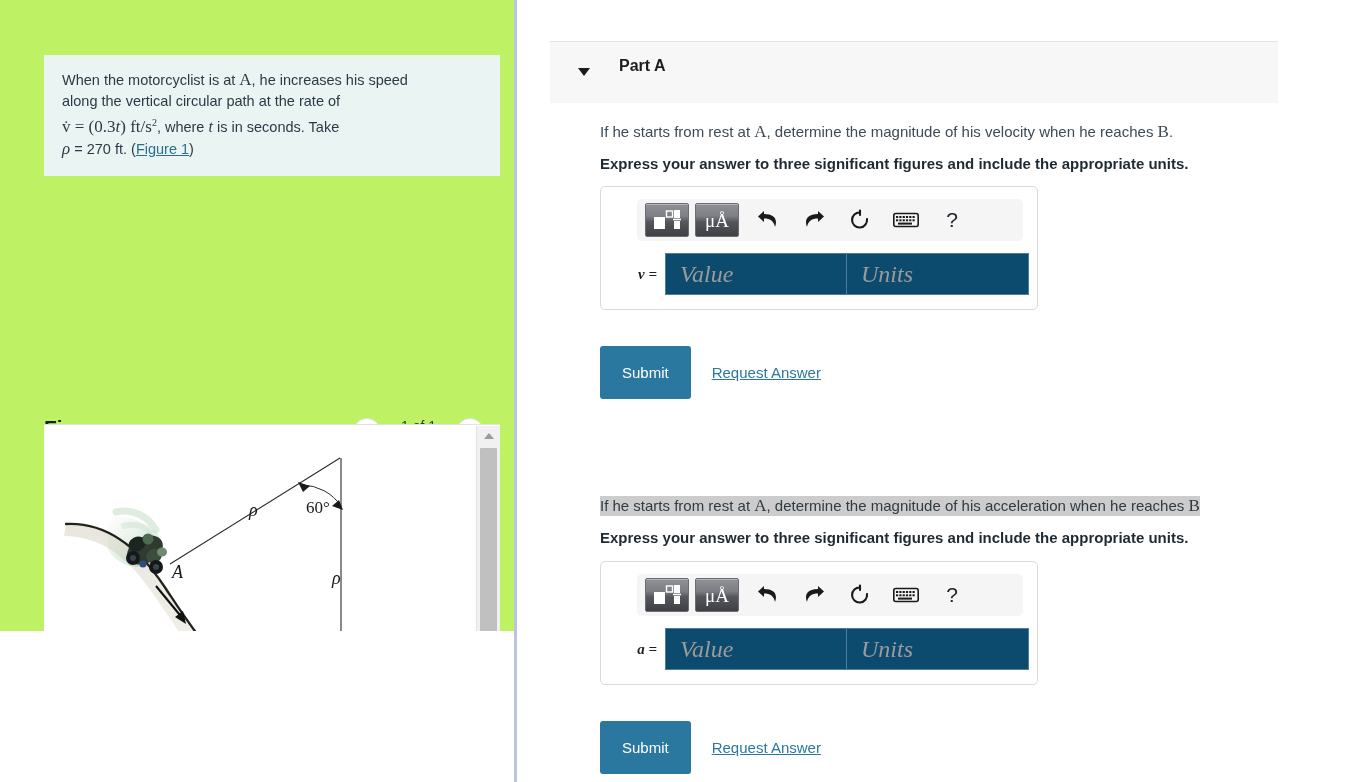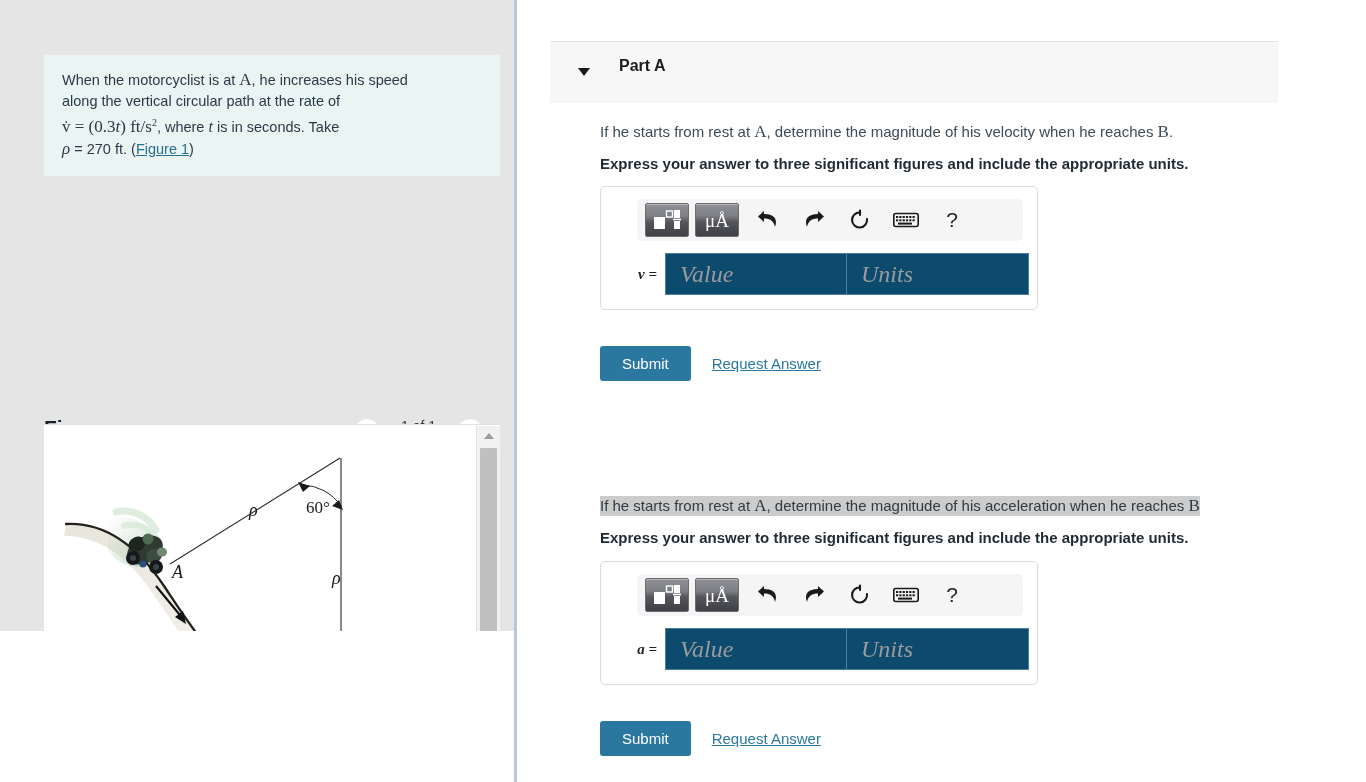--- a/index.html
+++ b/index.html
@@ -17,21 +17,21 @@
     width: 1366px;
     height: 782px;
     background: #ffffff;
   }
 
   
   #left-pane {
     position: absolute;
     left: 0; top: 0;
     width: 516px; height: 631px;
-    background: #e5e5e5;
+    background: #bef264;
     overflow: hidden;
   }
   #pane-divider {
     position: absolute;
     left: 514px; top: 0;
     width: 3px; height: 782px;
     background: #b9c6dd;
   }
 
   .problem-statement {
@@ -288,21 +288,21 @@
   .eq-units { width: 182px; border-left: none; }
 
   .submit-row { position: absolute; left: 0; display: flex; align-items: center; }
   .submit-btn {
     background: #2a78a0;
     color: #ffffff;
     border: none;
     border-radius: 3px;
     font-size: 15px;
     font-family: "Liberation Sans", sans-serif;
-    padding: 9px 22px;
+    padding: 18px 22px;
     cursor: pointer;
   }
   .request-link {
     margin-left: 21px;
     color: #2a78a0;
     font-size: 15px;
     text-decoration: underline;
     cursor: pointer;
   }
 </style>

